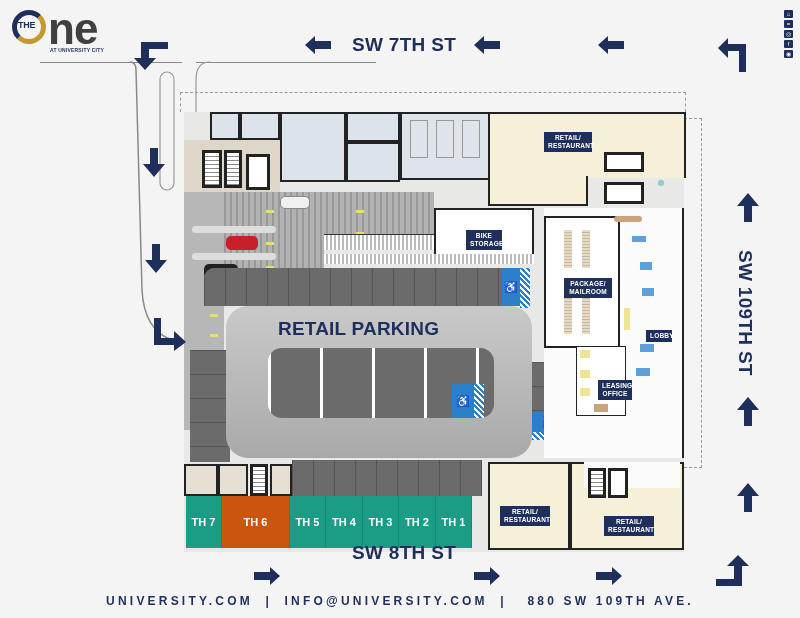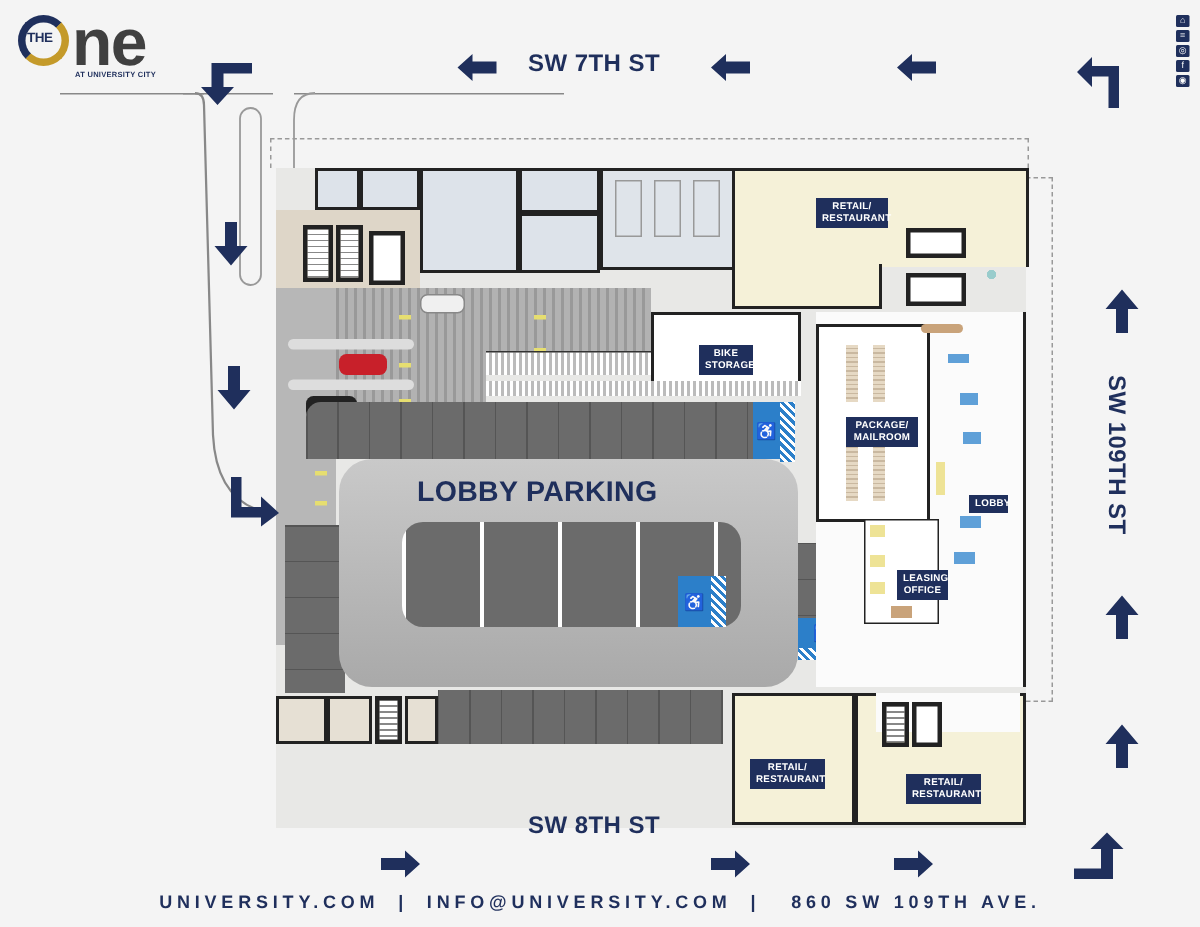--- a/index.html
+++ b/index.html
@@ -12,21 +12,21 @@
   .logo-ring { left: 0; top: 0; width: 34px; height: 34px; border-radius: 50%; border: 5px solid #1f2f5c; border-right-color: #c49a2a; border-bottom-color: #c49a2a; }
   .logo-the { left: 6px; top: 10px; font-size: 9px; font-weight: bold; color: #1f2f5c; letter-spacing: -0.3px; }
   .logo-ne { left: 36px; top: -6px; font-size: 44px; font-weight: bold; color: #404040; letter-spacing: -1px; }
   .logo-sub { left: 38px; top: 37px; font-size: 5px; font-weight: bold; color: #1f2f5c; letter-spacing: 0.2px; }
 
   
   .social { left: 784px; top: 10px; width: 10px; display: flex; flex-direction: column; gap: 2px; }
   .social span { display: block; width: 9px; height: 8px; background: #1f2f5c; border-radius: 1px; color: #fff; font-size: 6px; line-height: 8px; text-align: center; }
 
   
-  .street { font-weight: bold; font-size: 16px; color: #1f2f5c; letter-spacing: 0.3px; white-space: nowrap; }
+  .street { font-weight: bold; font-size: 19px; color: #1f2f5c; letter-spacing: 0.3px; white-space: nowrap; }
   .street-v { writing-mode: vertical-rl; }
   .arr-svg { position: absolute; }
 
   
   .site { left: 184px; top: 112px; width: 500px; height: 440px; background: #e8e8e6; }
   .dash { border: 1px dashed #999; }
 
   .room-blue { background: #dde3ea; border: 2px solid #222; }
   .room-cream { background: #f5f1d8; border: 2px solid #222; }
   .room-white { background: #fbfbfb; border: 2px solid #222; }
@@ -126,36 +126,45 @@
   <div class="abs" style="left:140px;top:122px;width:110px;height:16px;background:repeating-linear-gradient(90deg,#fff 0 2px,#bbb 2px 4px);border-top:1px solid #333;"></div>
   <div class="abs" style="left:140px;top:142px;width:210px;height:10px;background:repeating-linear-gradient(90deg,#fff 0 2px,#bbb 2px 4px);"></div>
 
   <div class="abs stalls-row" style="left:20px;top:156px;width:300px;height:38px;border-radius:10px 0 0 0;"></div>
   <div class="abs ada" style="left:318px;top:156px;width:18px;height:38px;">♿</div>
   <div class="abs hatch" style="left:336px;top:156px;width:10px;height:40px;"></div>
 
   <div class="abs stalls-col" style="left:6px;top:238px;width:40px;height:112px;"></div>
 
   <div class="abs guest-loop" style="left:42px;top:194px;width:306px;height:152px;"></div>
-  <div class="abs guest-label" style="left:94px;top:206px;">LOBBY PARKING</div>
+  <div class="abs guest-label" style="left:94px;top:206px;">RETAIL PARKING</div>
   <div class="abs island" style="left:84px;top:236px;width:226px;height:70px;"></div>
   <div class="abs ada" style="left:268px;top:272px;width:22px;height:34px;">♿</div>
   <div class="abs hatch" style="left:290px;top:272px;width:10px;height:34px;"></div>
 
   <div class="abs stalls-col" style="left:348px;top:250px;width:36px;height:50px;"></div>
   <div class="abs ada" style="left:348px;top:300px;width:34px;height:20px;">♿</div>
   <div class="abs hatch" style="left:348px;top:320px;width:34px;height:8px;"></div>
 
   <div class="abs stalls-row" style="left:108px;top:348px;width:190px;height:36px;"></div>
 
   <div class="abs room-white" style="left:0;top:352px;width:34px;height:32px;background:#e6e0d4;"></div>
   <div class="abs room-white" style="left:34px;top:352px;width:30px;height:32px;background:#e6e0d4;"></div>
   <div class="abs stair" style="left:66px;top:352px;width:18px;height:32px;background:repeating-linear-gradient(180deg,#fff 0 3px,#888 3px 4px);"></div>
   <div class="abs room-white" style="left:86px;top:352px;width:22px;height:32px;background:#e6e0d4;"></div>
 
+  <div class="abs" style="left:2px;top:384px;width:286px;height:52px;display:flex;">
+    <div class="th" style="width:36px;">TH 7</div>
+    <div class="th active" style="width:68px;">TH 6</div>
+    <div class="th" style="width:36px;">TH 5</div>
+    <div class="th" style="width:37px;">TH 4</div>
+    <div class="th" style="width:36px;">TH 3</div>
+    <div class="th" style="width:37px;">TH 2</div>
+    <div class="th" style="width:36px;">TH 1</div>
+  </div>
 
   <div class="abs room-cream" style="left:304px;top:0;width:198px;height:66px;border-bottom:none;"></div>
   <div class="abs room-cream" style="left:304px;top:64px;width:100px;height:30px;border-top:none;"></div>
   <div class="abs label" style="left:360px;top:20px;width:48px;">RETAIL/ RESTAURANT</div>
   <div class="abs stair" style="left:420px;top:40px;width:40px;height:20px;"></div>
   <div class="abs stair" style="left:420px;top:70px;width:40px;height:22px;"></div>
 
   <div class="abs" style="left:360px;top:96px;width:140px;height:250px;background:#fbfbfb;border-right:2px solid #222;"></div>
   <div class="abs room-white" style="left:360px;top:104px;width:76px;height:132px;background:#fff;"></div>
   <div class="abs" style="left:380px;top:118px;width:8px;height:38px;background:repeating-linear-gradient(180deg,#e6d9c4 0 2px,#c9b8a0 2px 3px);"></div>
@@ -245,14 +254,14 @@
 
 <svg class="arr-svg" style="left:714px;top:554px;" width="40" height="34">
     <path d="M2 32 L2 25 L20 25 L20 12 L13 12 L24 1 L35 12 L28 12 L28 32 Z" fill="#1f2f5c"></path>
   </svg>
 
 <div class="abs footer">
   <span>UNIVERSITY.COM</span>
   <span style="margin:0 6px;">|</span>
   <span>INFO@UNIVERSITY.COM</span>
   <span style="margin:0 14px 0 6px;">|</span>
-  <span>860 SW 109TH AVE.</span>
+  <span>880 SW 109TH AVE.</span>
 </div>
 
 </body></html>

